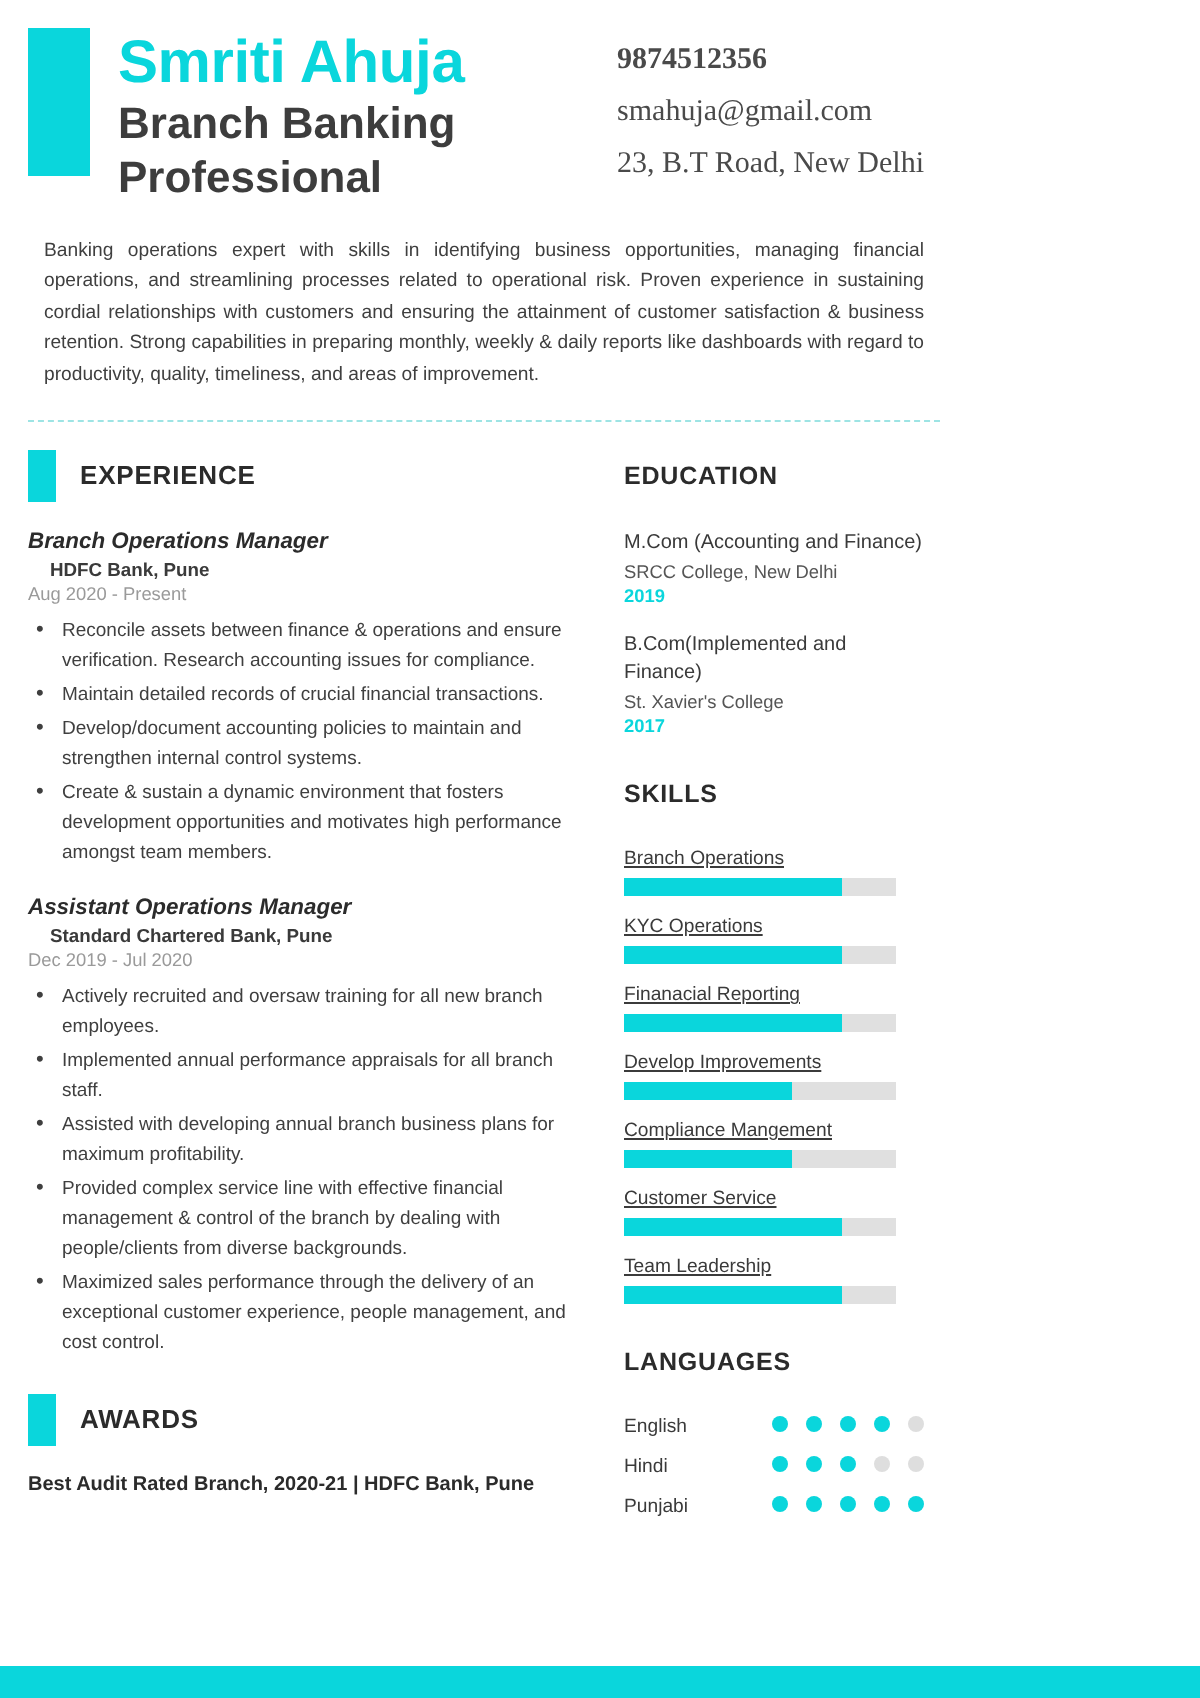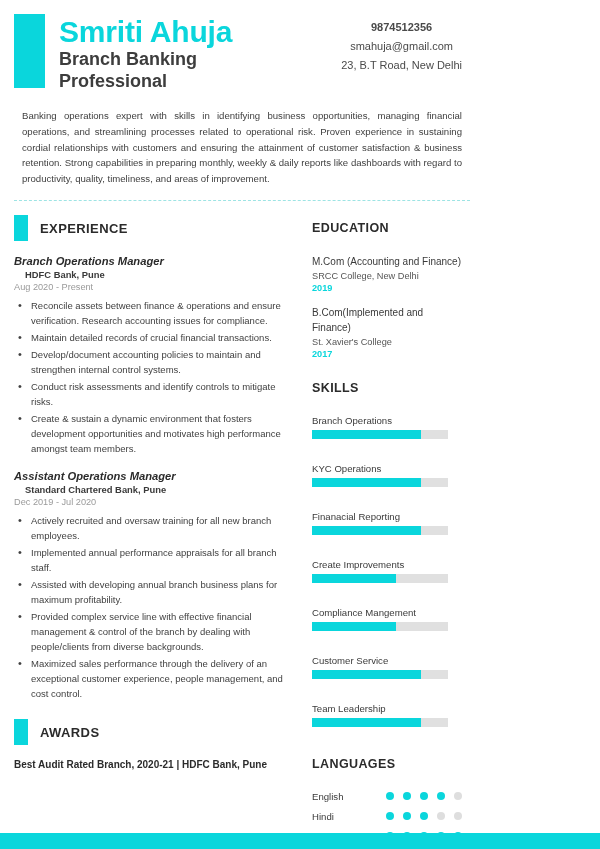--- a/index.html
+++ b/index.html
@@ -33,34 +33,35 @@
 
   .full-name {
     font-size: 30px;
     font-weight: bold;
     color: var(--accent);
     line-height: 1.08;
     letter-spacing: -0.2px;
   }
 
   .job-title {
-    font-size: 18px;
+    font-size: 22px;
     font-weight: bold;
     color: #3d3d3d;
     line-height: 1.17;
     margin-top: 1px;
   }
 
   .contact {
-    text-align: center;
-    font-size: 11px;
+    text-align: left;
+    font-size: 15px;
     color: #4a4a4a;
     line-height: 1.72;
     padding-top: 4px;
     white-space: nowrap;
+    font-family: Liberation Serif, serif;
   }
   .contact .phone { font-weight: bold; }
 
   
   .summary {
     margin: 16px 22px 0 22px;
     font-size: 9.6px;
     line-height: 1.62;
     text-align: justify;
     color: #3f3f3f;
@@ -162,38 +163,37 @@
     margin-bottom: 2px;
   }
   .edu-year {
     font-size: 9.2px;
     font-weight: bold;
     color: var(--accent);
   }
 
   
   .skills { margin-top: 16px; }
-  .skill { margin-bottom: 24px; }
+  .skill { margin-bottom: 10px; text-decoration: underline; }
   .skill-name {
     font-size: 9.6px;
     color: #3a3a3a;
     margin-bottom: 4px;
   }
   .skill-track {
     width: 136px;
     height: 9px;
     background: #e0e0e0;
   }
   .skill-fill { height: 9px; background: var(--accent); }
 
   
   .languages { margin-top: 16px; }
   .lang-row {
     display: flex;
-    align-items: center;
     margin-bottom: 9px;
   }
   .lang-name {
     font-size: 9.6px;
     color: #3a3a3a;
     width: 74px;
     flex: 0 0 74px;
   }
   .dots { display: flex; gap: 9px; }
   .dot { width: 8px; height: 8px; border-radius: 50%; background: #dedede; }
@@ -245,21 +245,20 @@
 
       <div id="experience-list">
           <div class="job">
             <div class="job-role">Branch Operations Manager</div>
             <div class="job-company">HDFC Bank, Pune</div>
             <div class="job-dates">Aug 2020 - Present</div>
             <ul class="bullets">
               <li>Reconcile assets between finance &amp; operations and ensure verification. Research accounting issues for compliance.</li>
               <li>Maintain detailed records of crucial financial transactions.</li>
               <li>Develop/document accounting policies to maintain and strengthen internal control systems.</li>
-              <li>Conduct risk assessments and identify controls to mitigate risks.</li>
               <li>Create &amp; sustain a dynamic environment that fosters development opportunities and motivates high performance amongst team members.</li>
             </ul>
           </div>
           <div class="job">
             <div class="job-role">Assistant Operations Manager</div>
             <div class="job-company">Standard Chartered Bank, Pune</div>
             <div class="job-dates">Dec 2019 - Jul 2020</div>
             <ul class="bullets">
               <li>Actively recruited and oversaw training for all new branch employees.</li>
               <li>Implemented annual performance appraisals for all branch staff.</li>
@@ -319,21 +318,21 @@
                 <div class="skill-fill" style="width: 80%;"></div>
               </div>
             </div>
             <div class="skill">
               <div class="skill-name">Finanacial Reporting</div>
               <div class="skill-track">
                 <div class="skill-fill" style="width: 80%;"></div>
               </div>
             </div>
             <div class="skill">
-              <div class="skill-name">Create Improvements</div>
+              <div class="skill-name">Develop Improvements</div>
               <div class="skill-track">
                 <div class="skill-fill" style="width: 62%;"></div>
               </div>
             </div>
             <div class="skill">
               <div class="skill-name">Compliance Mangement</div>
               <div class="skill-track">
                 <div class="skill-fill" style="width: 62%;"></div>
               </div>
             </div>

